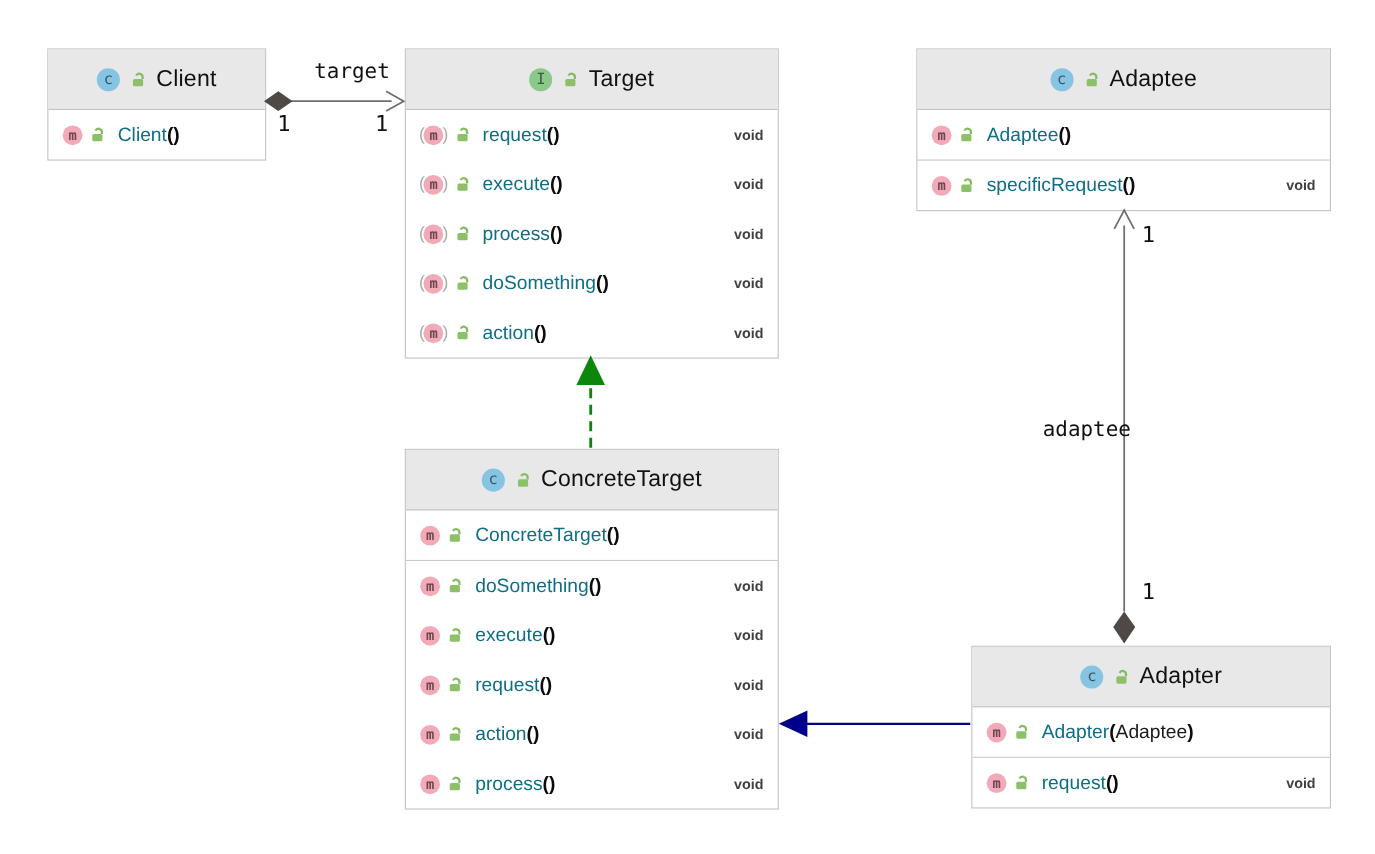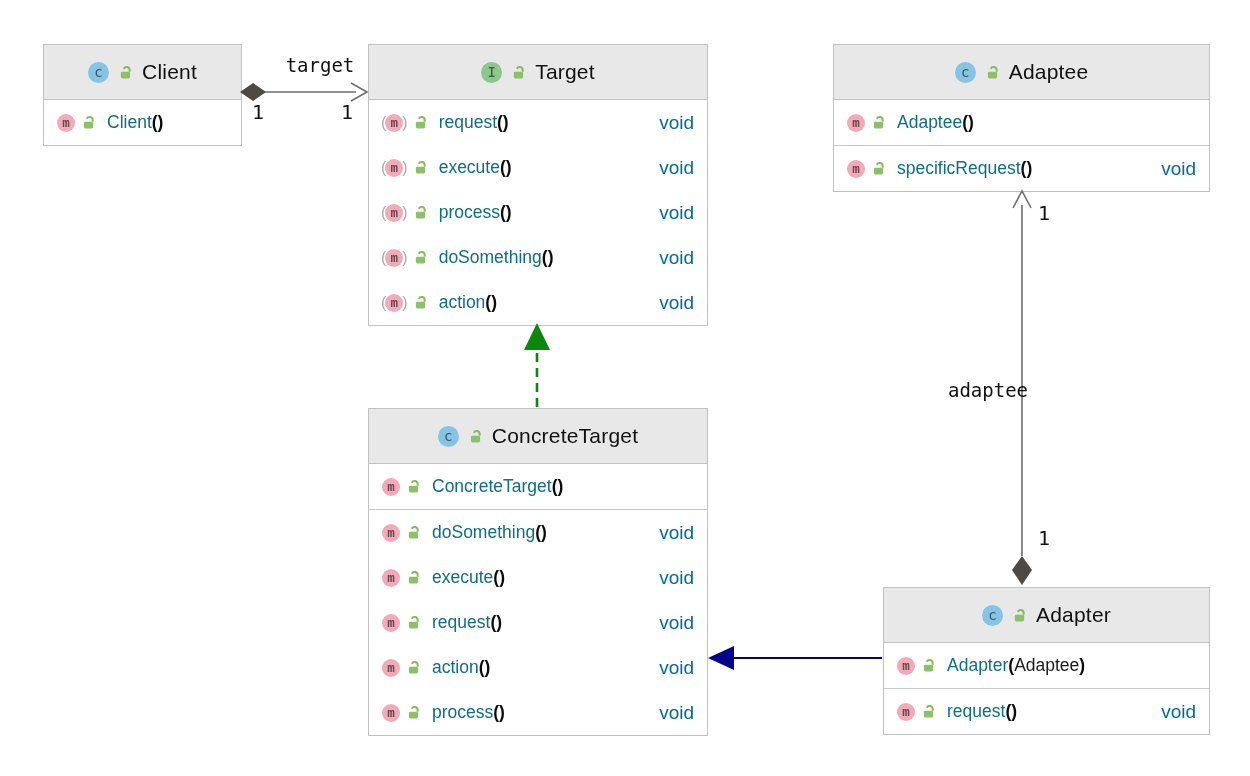--- a/index.html
+++ b/index.html
@@ -16,21 +16,21 @@
     height:54px;background:#E8E8E8;display:flex;align-items:center;justify-content:center;
     gap:9px;border-bottom:1px solid #C2C2C2;
   }
   .uml-title{font-size:21px;color:#111111;letter-spacing:.2px;}
   .uml-section{padding:0;}
   .uml-section + .uml-section{border-top:1px solid #C9C9C9;}
   .uml-row{height:45px;display:flex;align-items:center;padding:0 13px;box-sizing:border-box;}
   .row-name{color:#0E6E86;font-size:17.5px;white-space:pre;}
   .row-paren{color:#0B0B0B;font-weight:700;font-size:17.5px;}
   .row-args{color:#1A1A1A;font-size:17.5px;}
-  .row-ret{margin-left:auto;color:#0369a1;font-weight:400;font-size:19px;padding-left:10px;}
+  .row-ret{margin-left:auto;color:#404040;font-weight:700;font-size:13px;padding-left:10px;}
   
   .circ{
     border-radius:50%;display:inline-flex;align-items:center;justify-content:center;
     font-family:"DejaVu Sans Mono",monospace;flex:0 0 auto;
   }
   .kind-circ{width:21px;height:21px;font-size:14px;}
   .kind-class{background:#85C4E3;color:#3C5560;}
   .kind-interface{background:#8BC88B;color:#3F5B3F;}
   .m-circ{width:18px;height:18px;background:#F2A9B8;color:#6B4751;font-size:12.5px;font-weight:600;}
   .abstract-wrap{display:inline-flex;align-items:center;}

